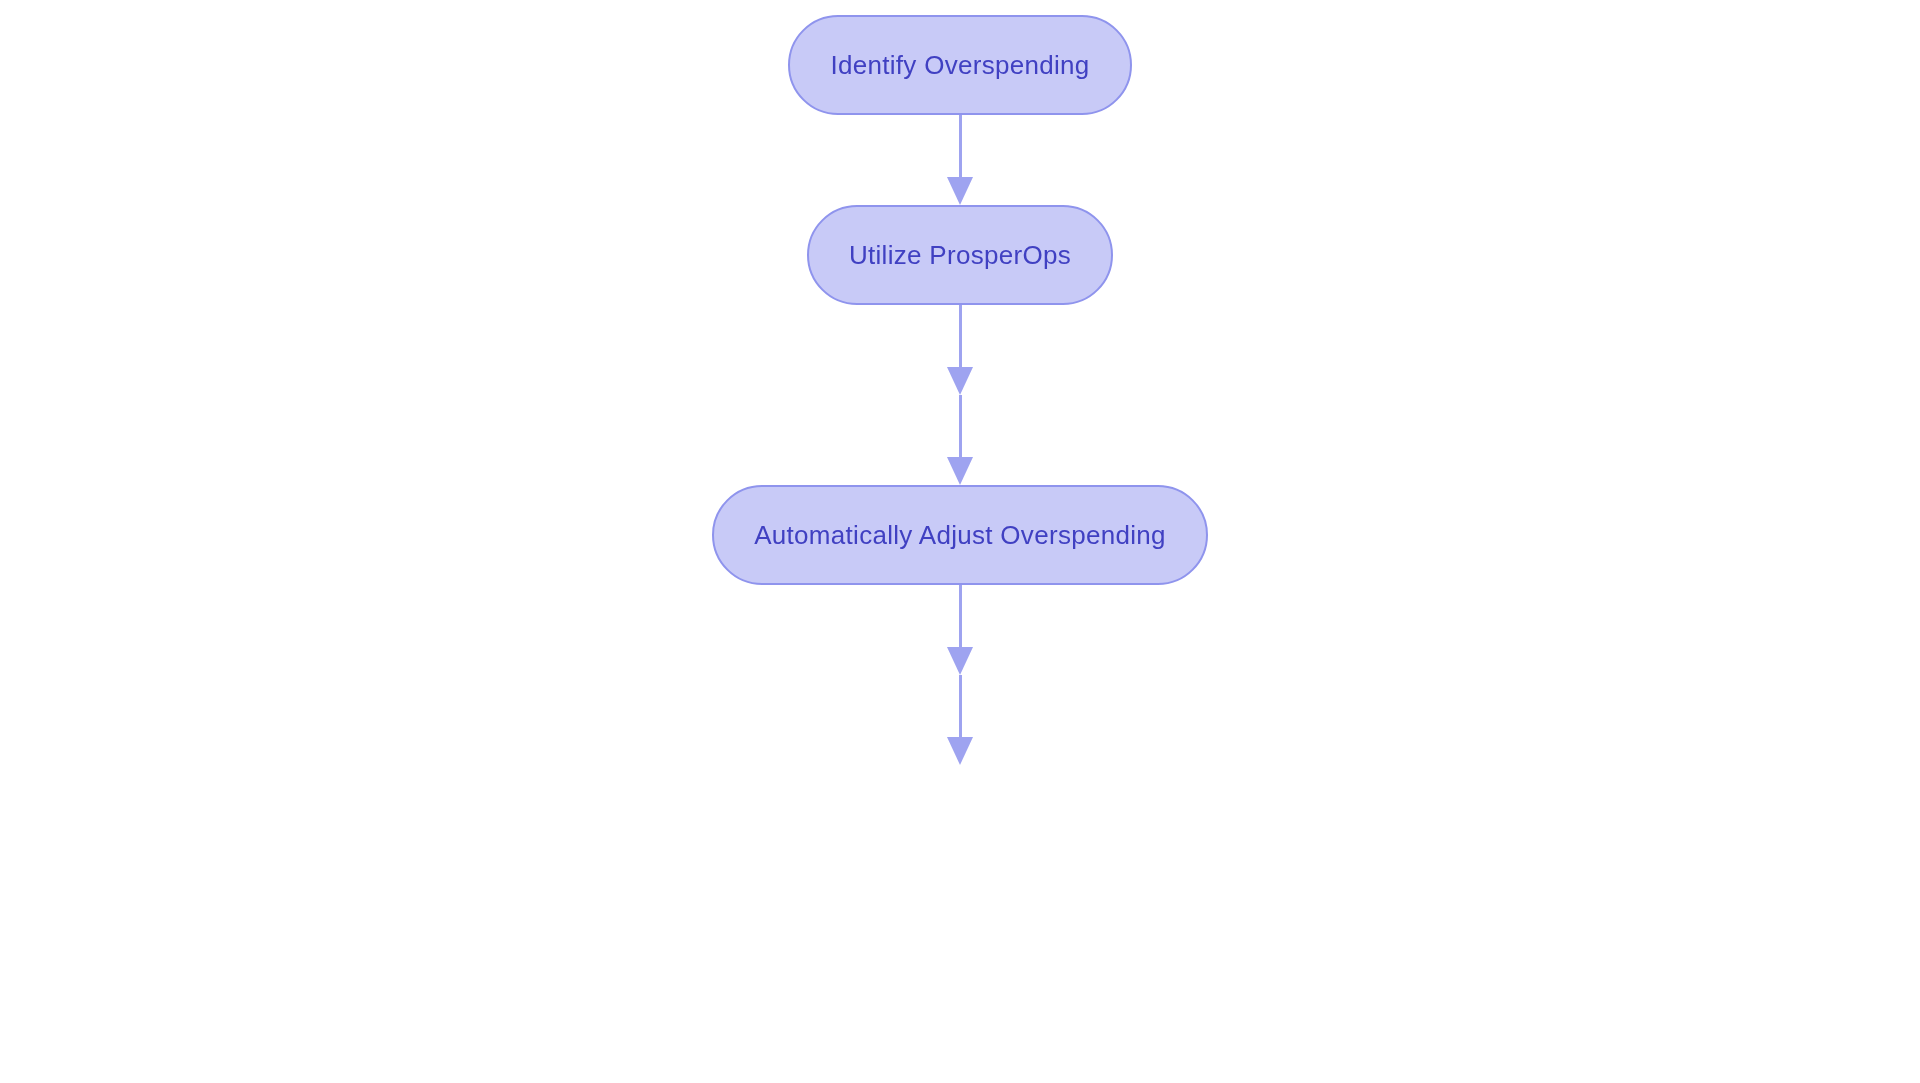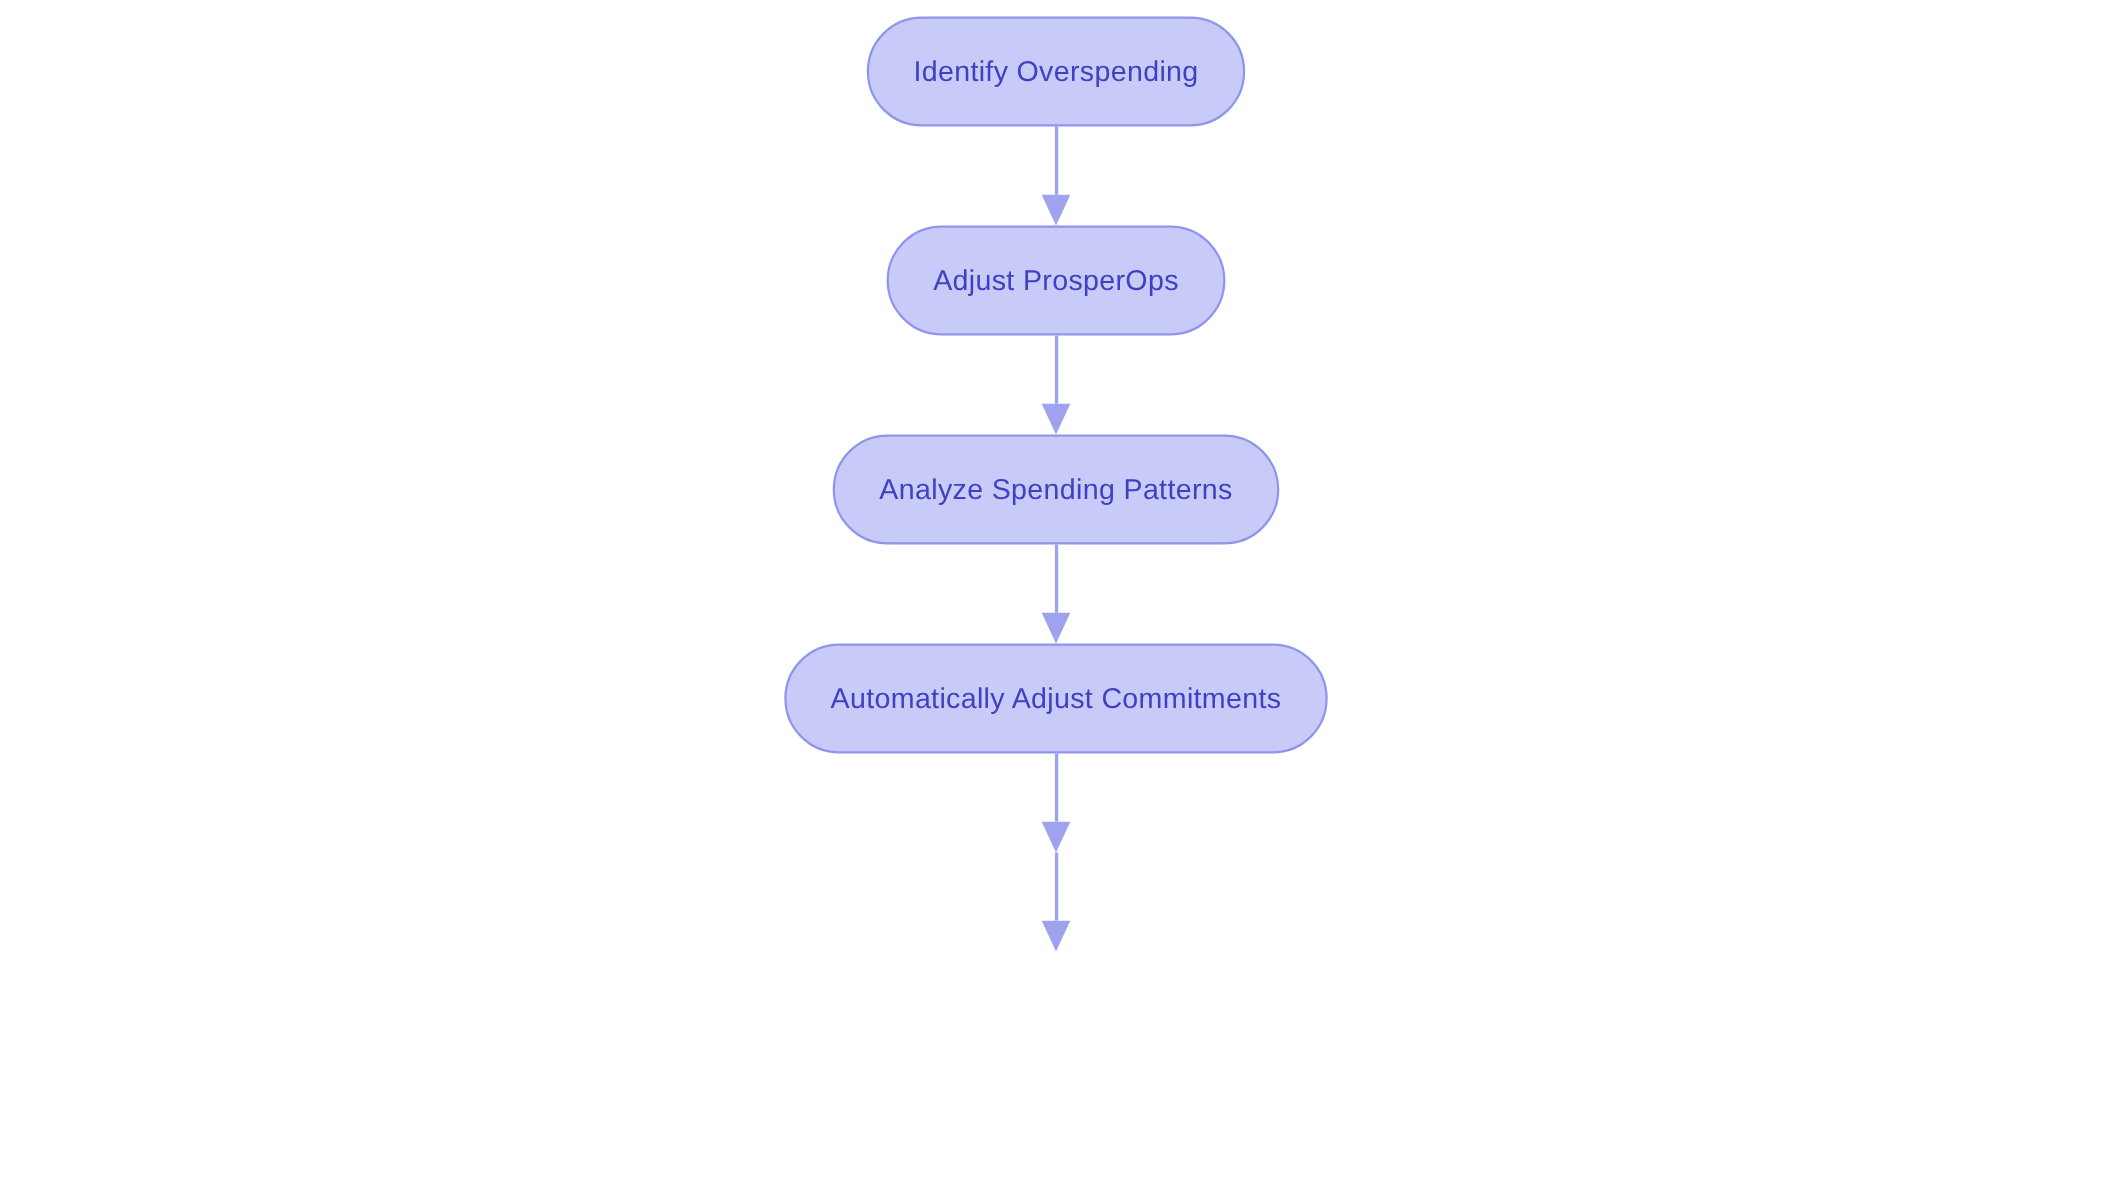--- a/index.html
+++ b/index.html
@@ -65,35 +65,32 @@
 <div class="canvas">
   <div class="flow" id="flow">
       <div class="node">
         <span>Identify Overspending</span>
       </div>
       <div class="arrow">
         <div class="shaft"></div>
         <div class="head"></div>
       </div>
       <div class="node">
-        <span>Adjust ProsperOps</span>
+        <span>Utilize ProsperOps</span>
+      </div>
+      <div class="arrow">
+        <div class="shaft"></div>
+        <div class="head"></div>
       </div>
       <div class="arrow">
         <div class="shaft"></div>
         <div class="head"></div>
       </div>
       <div class="node">
-        <span>Analyze Spending Patterns</span>
-      </div>
-      <div class="arrow">
-        <div class="shaft"></div>
-        <div class="head"></div>
-      </div>
-      <div class="node">
-        <span>Automatically Adjust Commitments</span>
+        <span>Automatically Adjust Overspending</span>
       </div>
       <div class="arrow">
         <div class="shaft"></div>
         <div class="head"></div>
       </div>
       <div class="arrow">
         <div class="shaft"></div>
         <div class="head"></div>
       </div>
     </div>

